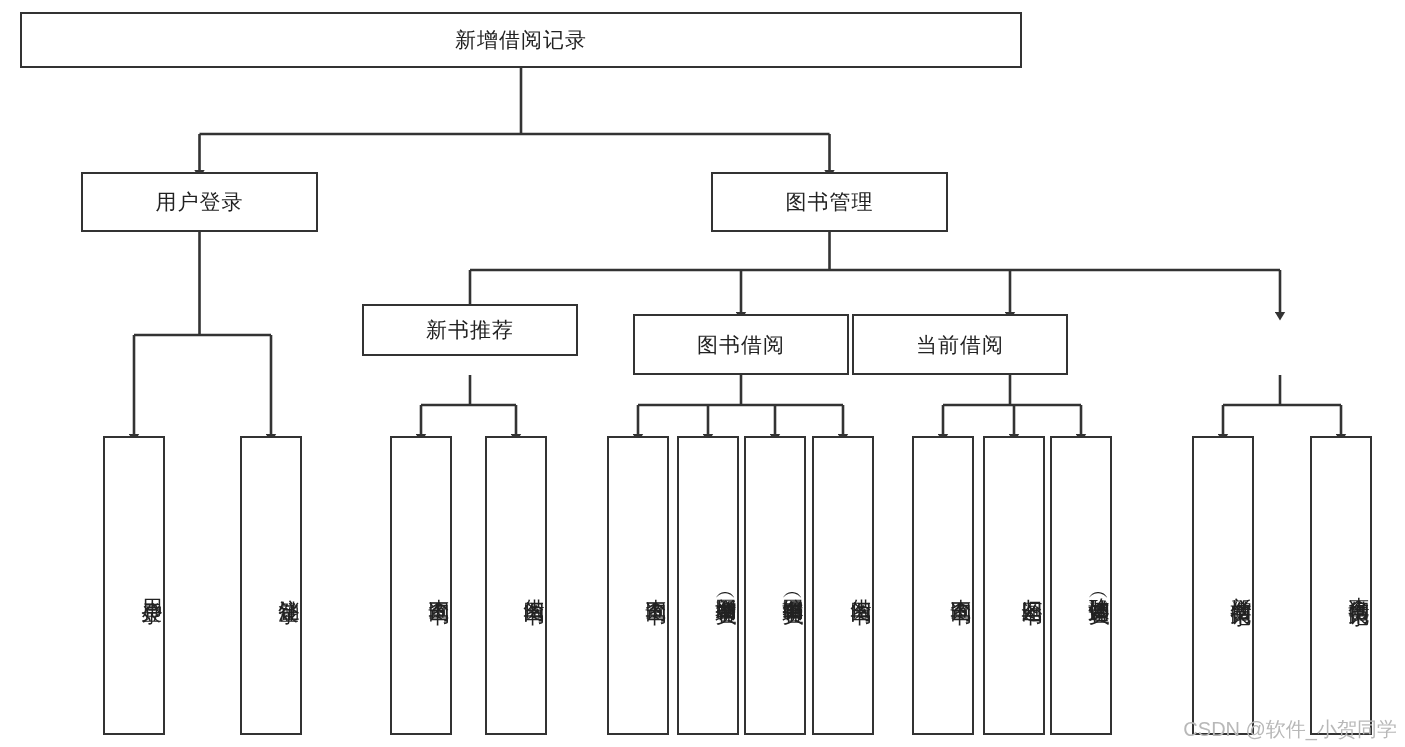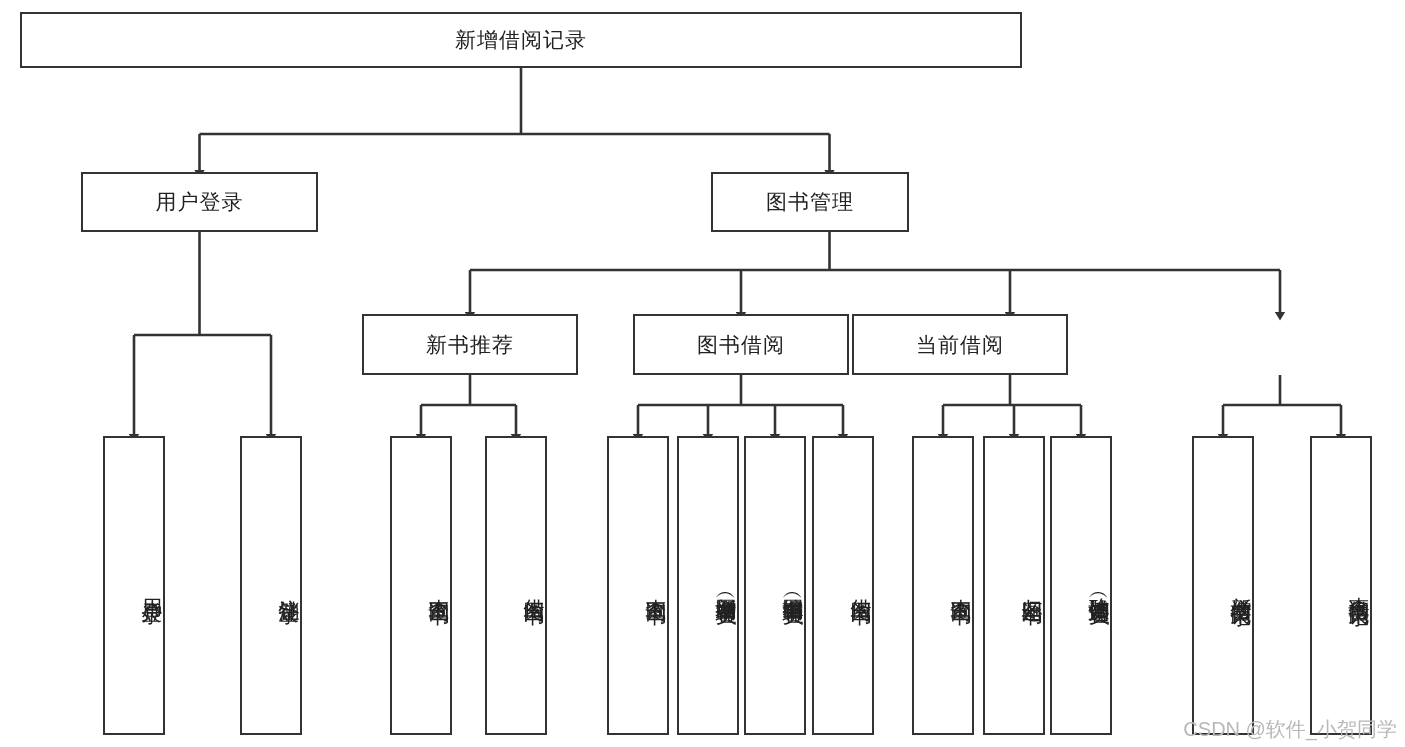--- a/index.html
+++ b/index.html
@@ -118,25 +118,25 @@
       </g>
   </svg>
 
   <div class="node horiz" style="left: 20px; top: 12px; width: 1002px; height: 56px;">
     <span class="node-label">新增借阅记录</span>
   </div>
 
   <div class="node horiz" style="left: 81px; top: 172px; width: 237px; height: 60px;">
     <span class="node-label">用户登录</span>
   </div>
-  <div class="node horiz" style="left: 711px; top: 172px; width: 198px; height: 60px;">
+  <div class="node horiz" style="left: 711px; top: 172px; width: 237px; height: 60px;">
     <span class="node-label">图书管理</span>
   </div>
 
-  <div class="node horiz" style="left: 362px; top: 314px; width: 216px; height: 61px; font-family: Liberation Mono, monospace;">
+  <div class="node horiz" style="left: 362px; top: 304px; width: 216px; height: 52px; font-family: Liberation Mono, monospace;">
     <span class="node-label">新书推荐</span>
   </div>
   <div class="node horiz" style="left: 633px; top: 314px; width: 216px; height: 61px; text-align: center;">
     <span class="node-label">图书借阅</span>
   </div>
   <div class="node horiz" style="left: 852px; top: 314px; width: 216px; height: 61px;">
     <span class="node-label">当前借阅</span>
   </div>
 
   <div class="node vert" style="left: 103px; top: 436px; width: 62px; height: 299px;">

